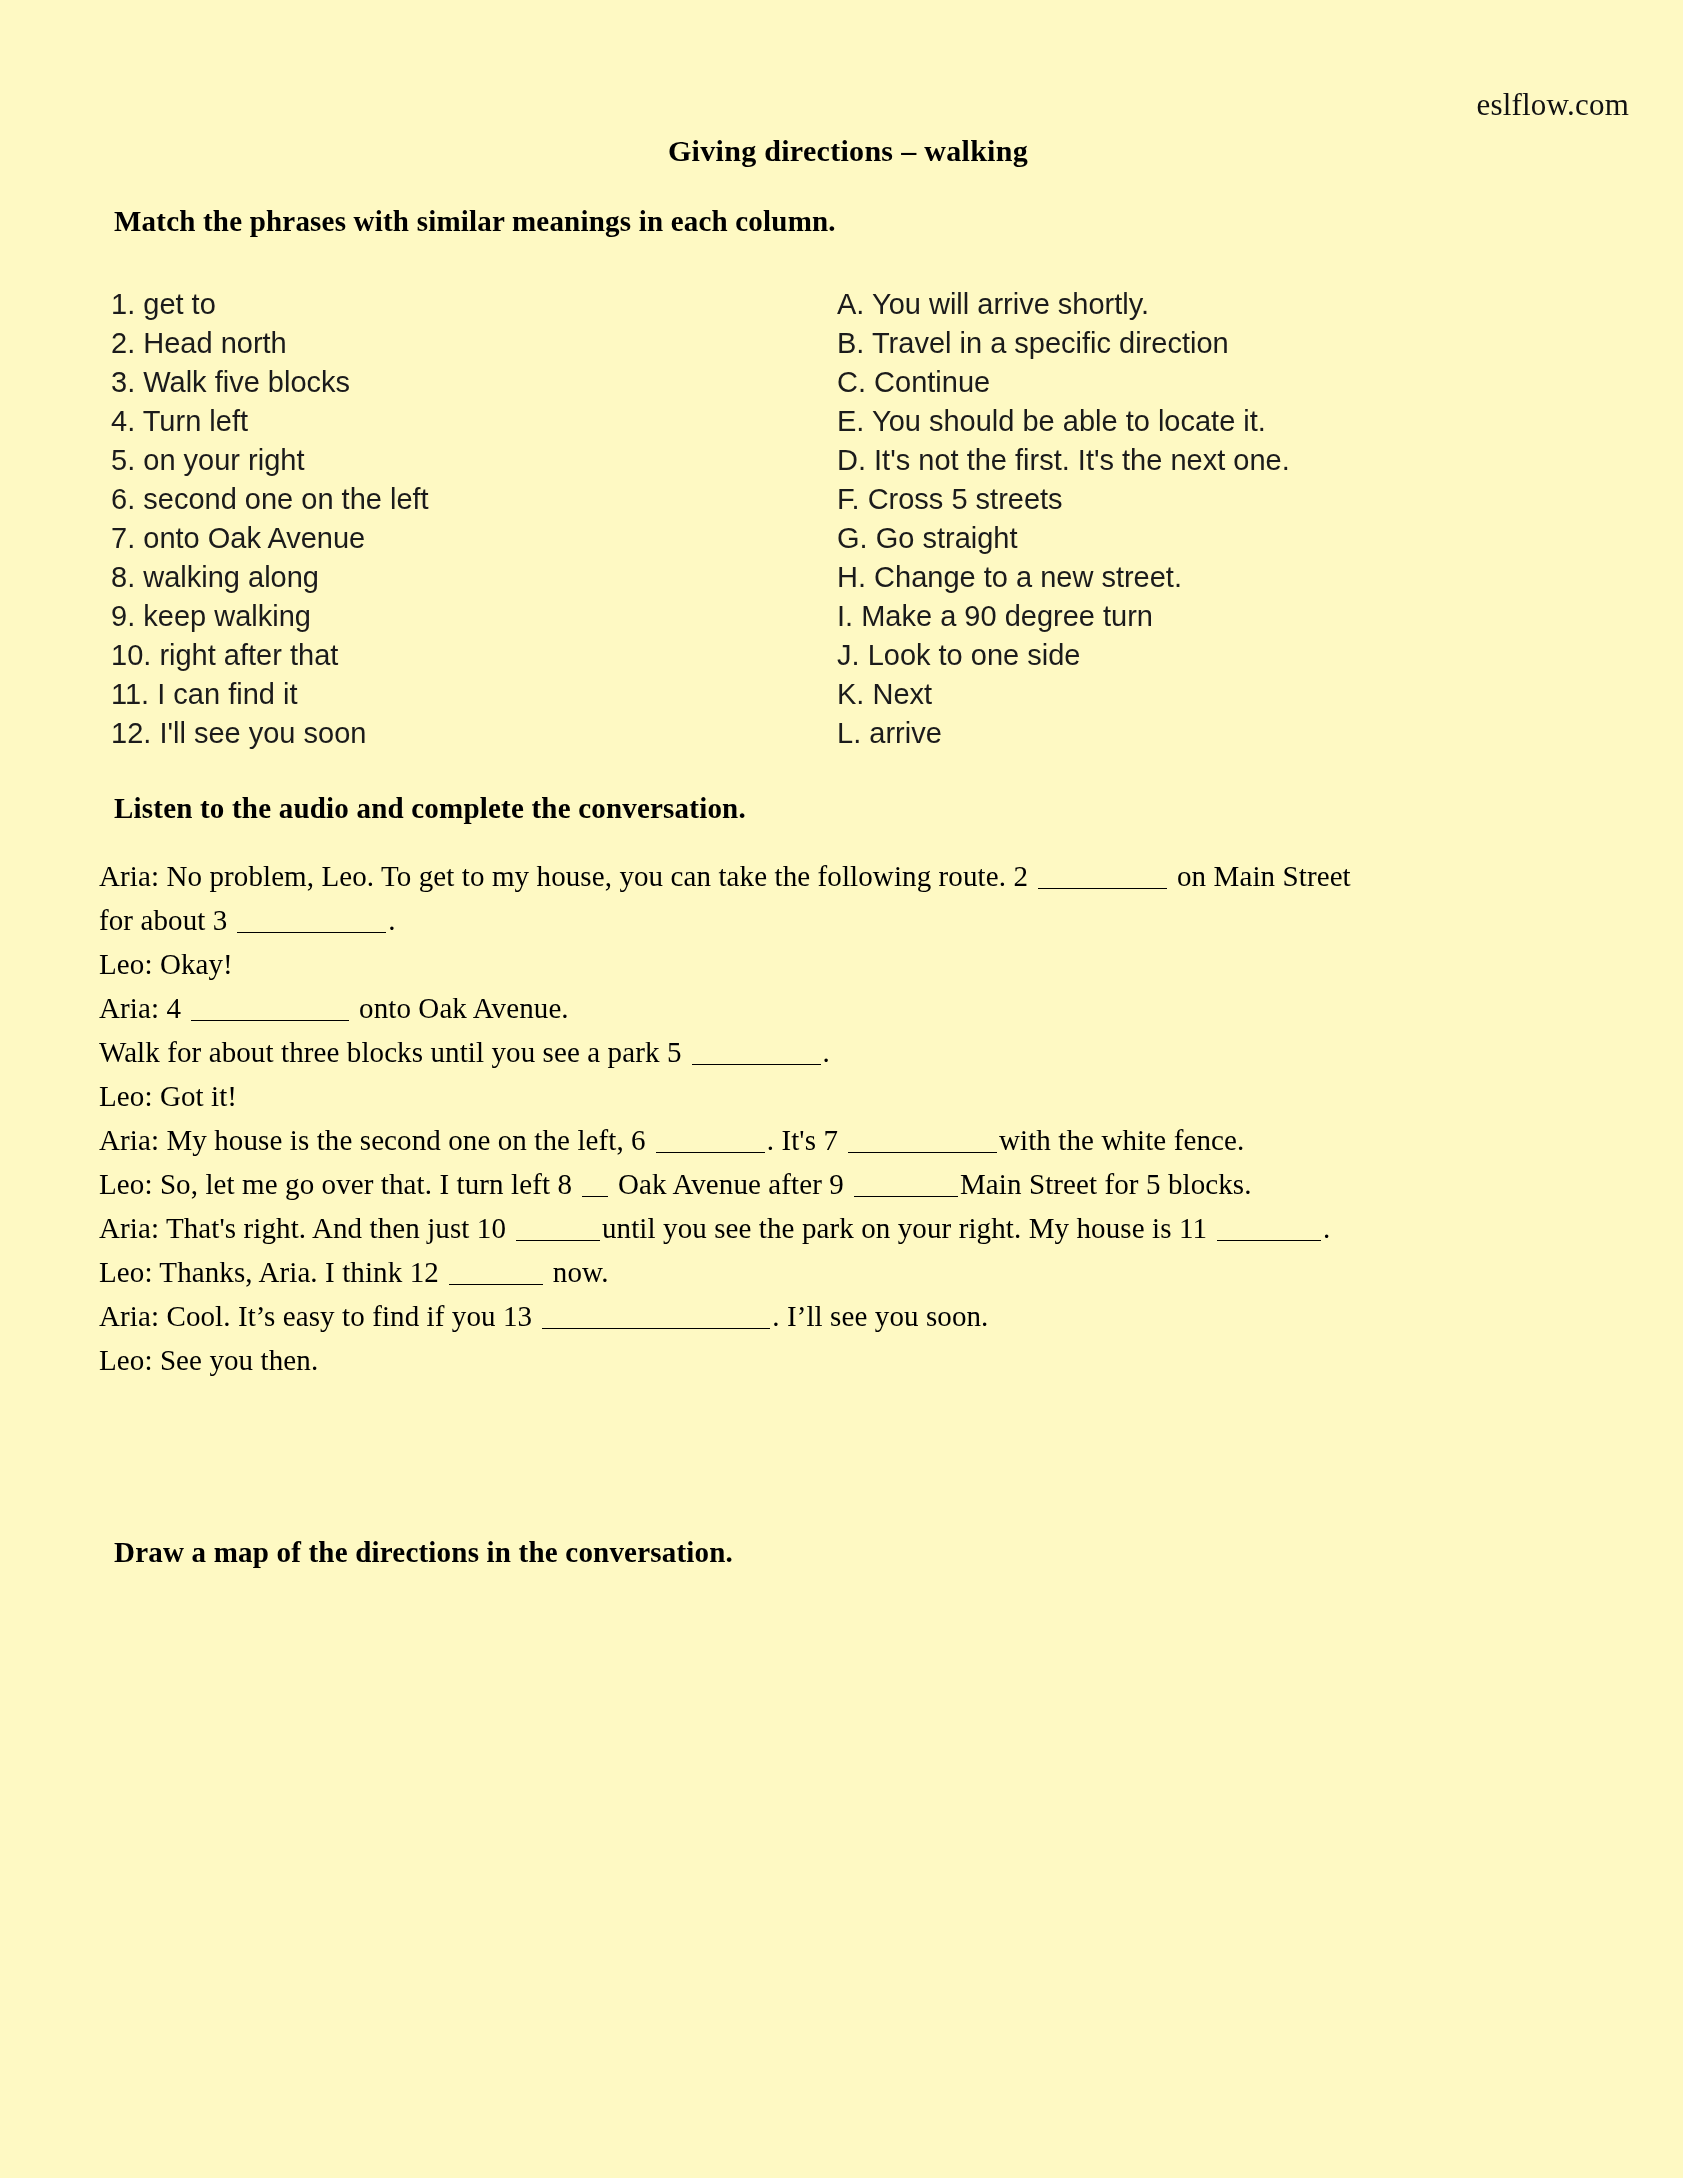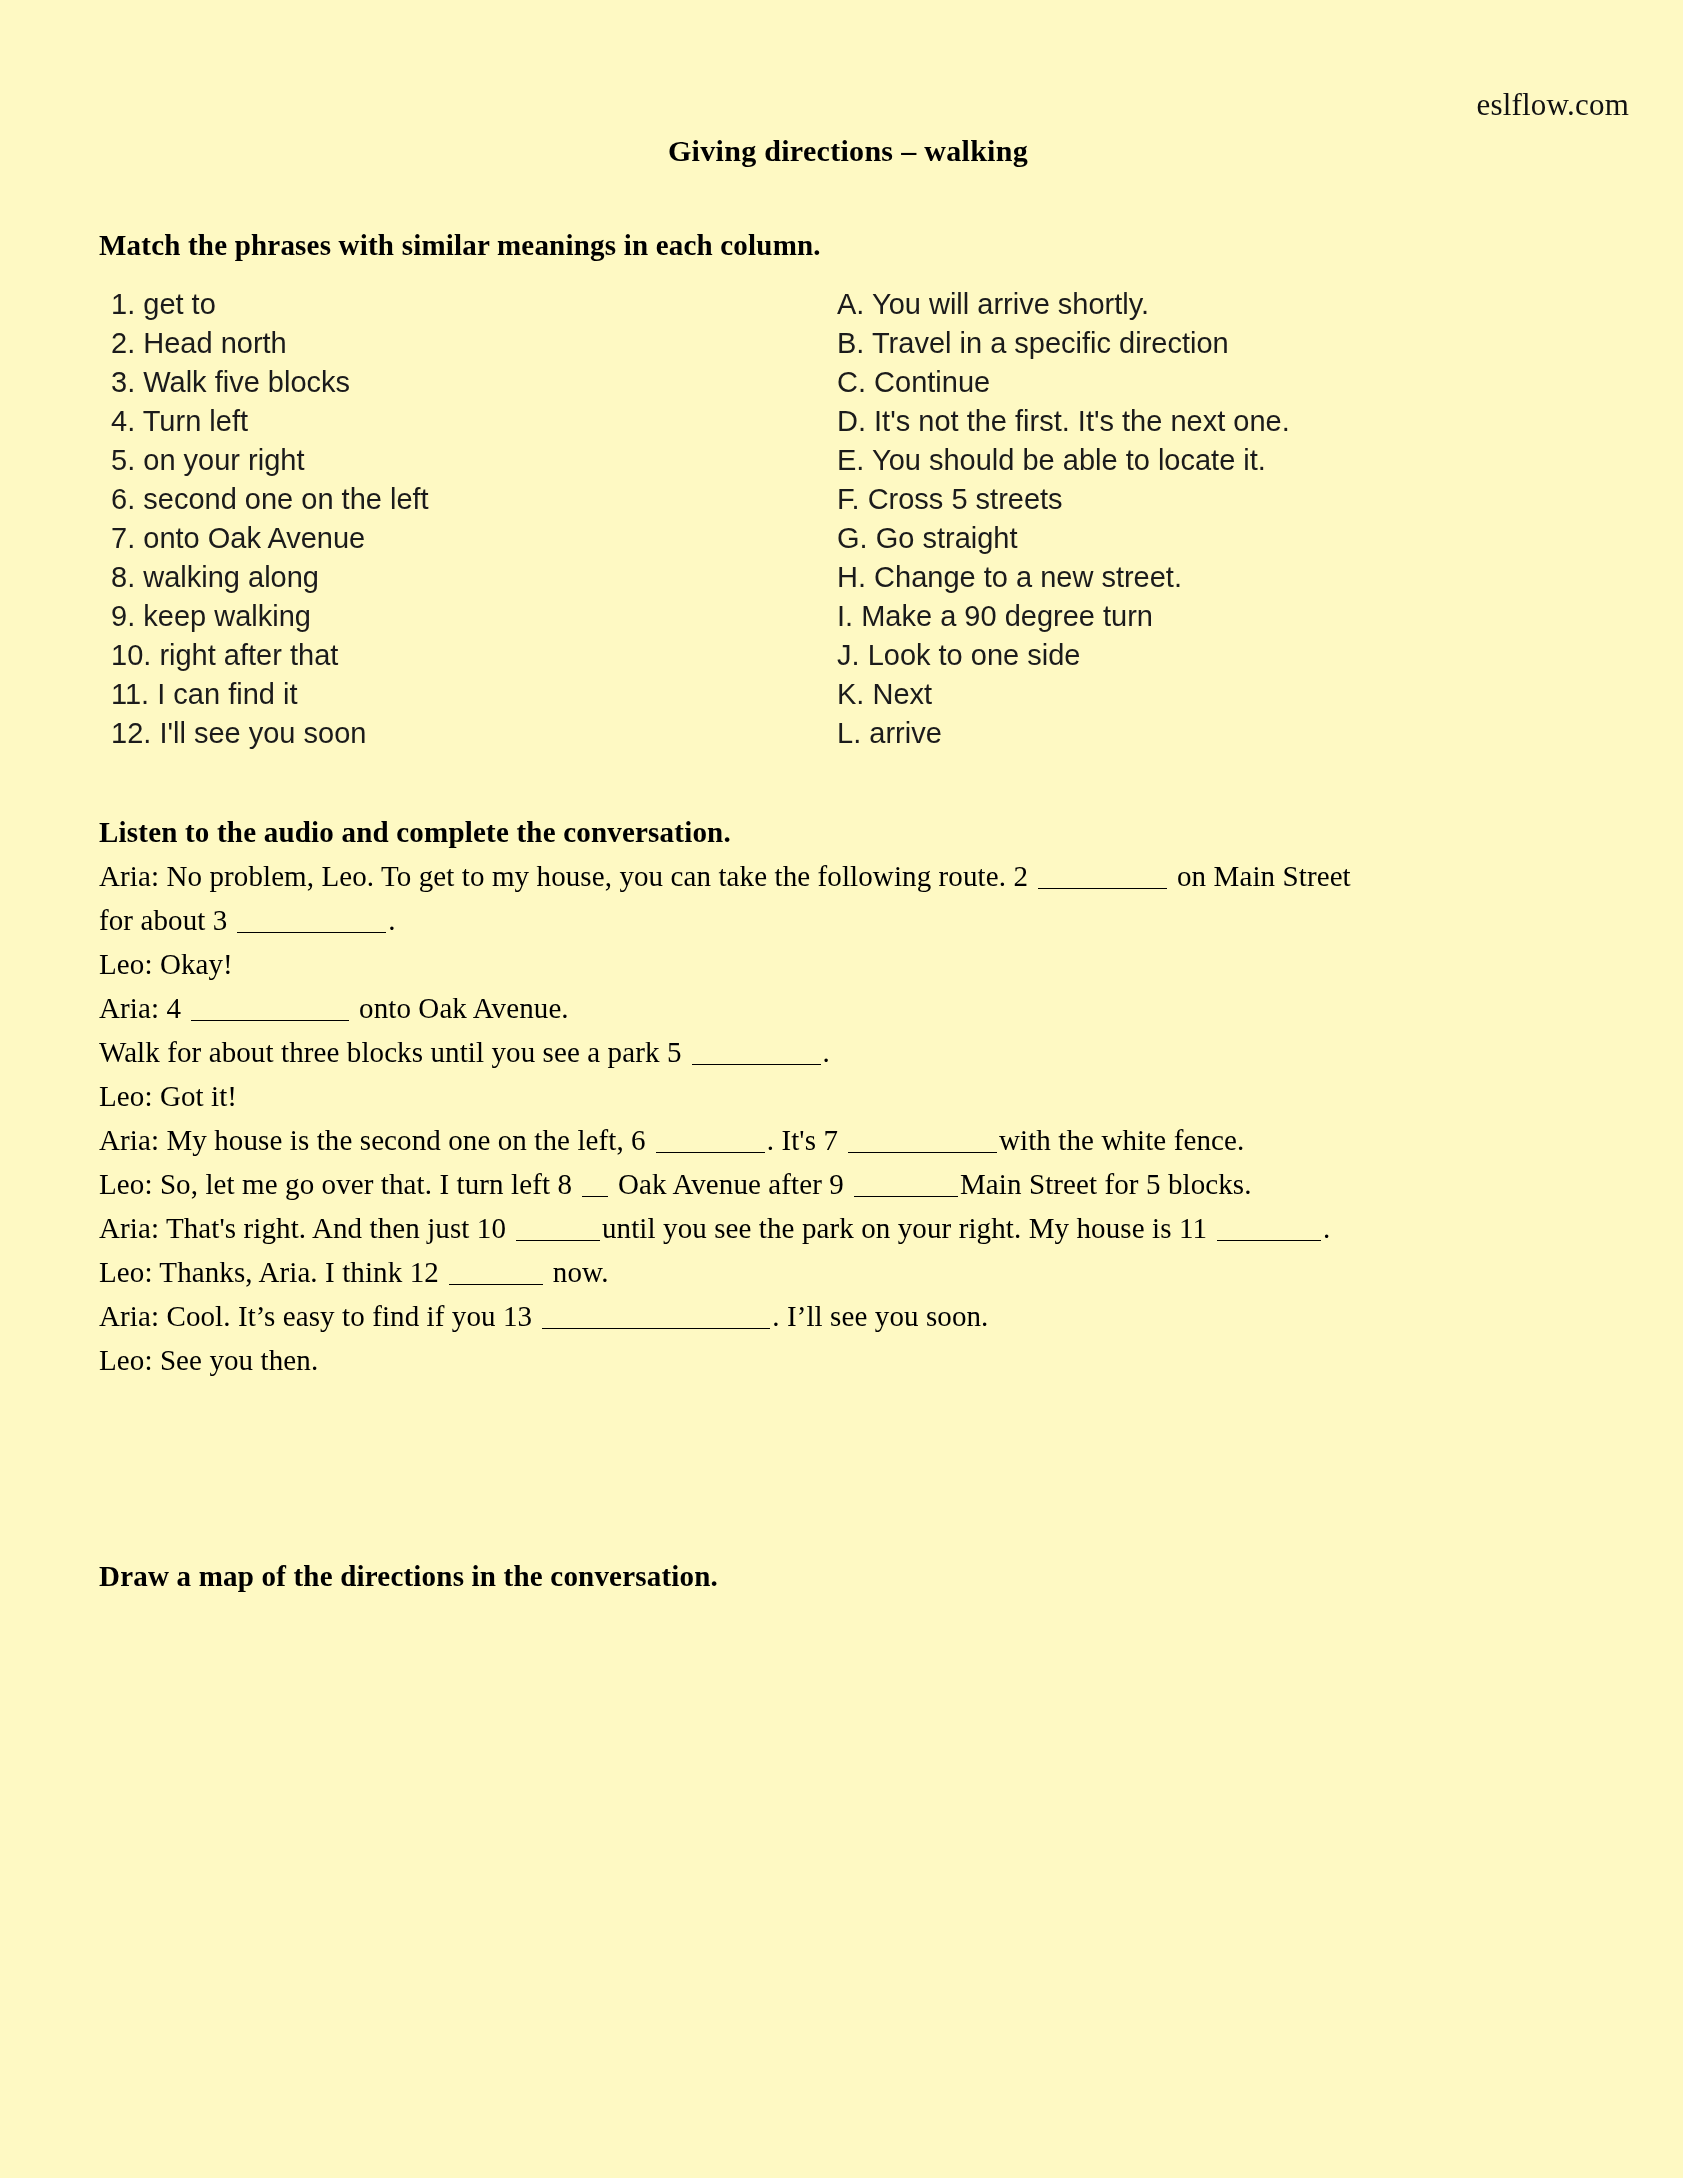--- a/index.html
+++ b/index.html
@@ -41,27 +41,26 @@
     font-family: "Liberation Serif", "DejaVu Serif", serif;
     font-weight: bold;
     font-size: 30px;
     letter-spacing: 0.3px;
     padding-left: 13px;
   }
 
   
   .instruction {
     position: absolute;
-    left: 99px;
+    left: 114px;
     font-family: "Liberation Serif", "DejaVu Serif", serif;
     font-weight: bold;
     font-size: 29px;
     letter-spacing: 0.2px;
     white-space: nowrap;
-    margin-top: 24px;
   }
   #instr-match { top: 205px; }
   #instr-listen { top: 792px; }
   #instr-draw { top: 1536px; }
 
   
   .match-block {
     position: absolute;
     top: 285px;
     left: 0;
@@ -142,22 +141,22 @@
       <span class="match-item"><span class="marker">9.</span> <span class="text">keep walking</span></span>
       <span class="match-item"><span class="marker">10.</span> <span class="text">right after that</span></span>
       <span class="match-item"><span class="marker">11.</span> <span class="text">I can find it</span></span>
       <span class="match-item"><span class="marker">12.</span> <span class="text">I'll see you soon</span></span>
     </div>
 
     <div class="match-col" id="match-col-right">
       <span class="match-item"><span class="marker">A.</span> <span class="text">You will arrive shortly.</span></span>
       <span class="match-item"><span class="marker">B.</span> <span class="text">Travel in a specific direction</span></span>
       <span class="match-item"><span class="marker">C.</span> <span class="text">Continue</span></span>
+      <span class="match-item"><span class="marker">E.</span> <span class="text">You should be able to locate it.</span></span>
       <span class="match-item"><span class="marker">D.</span> <span class="text">It's not the first. It's the next one.</span></span>
-      <span class="match-item"><span class="marker">E.</span> <span class="text">You should be able to locate it.</span></span>
       <span class="match-item"><span class="marker">F.</span> <span class="text">Cross 5 streets</span></span>
       <span class="match-item"><span class="marker">G.</span> <span class="text">Go straight</span></span>
       <span class="match-item"><span class="marker">H.</span> <span class="text">Change to a new street.</span></span>
       <span class="match-item"><span class="marker">I.</span> <span class="text">Make a 90 degree turn</span></span>
       <span class="match-item"><span class="marker">J.</span> <span class="text">Look to one side</span></span>
       <span class="match-item"><span class="marker">K.</span> <span class="text">Next</span></span>
       <span class="match-item"><span class="marker">L.</span> <span class="text">arrive</span></span>
     </div>
 
   </div>

